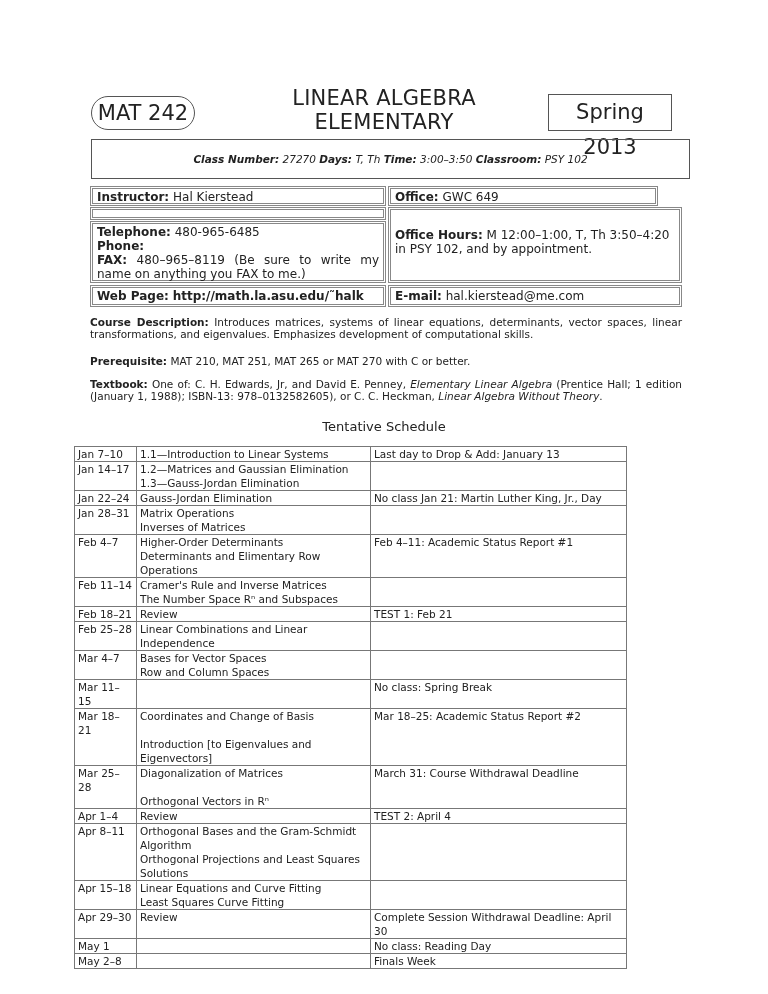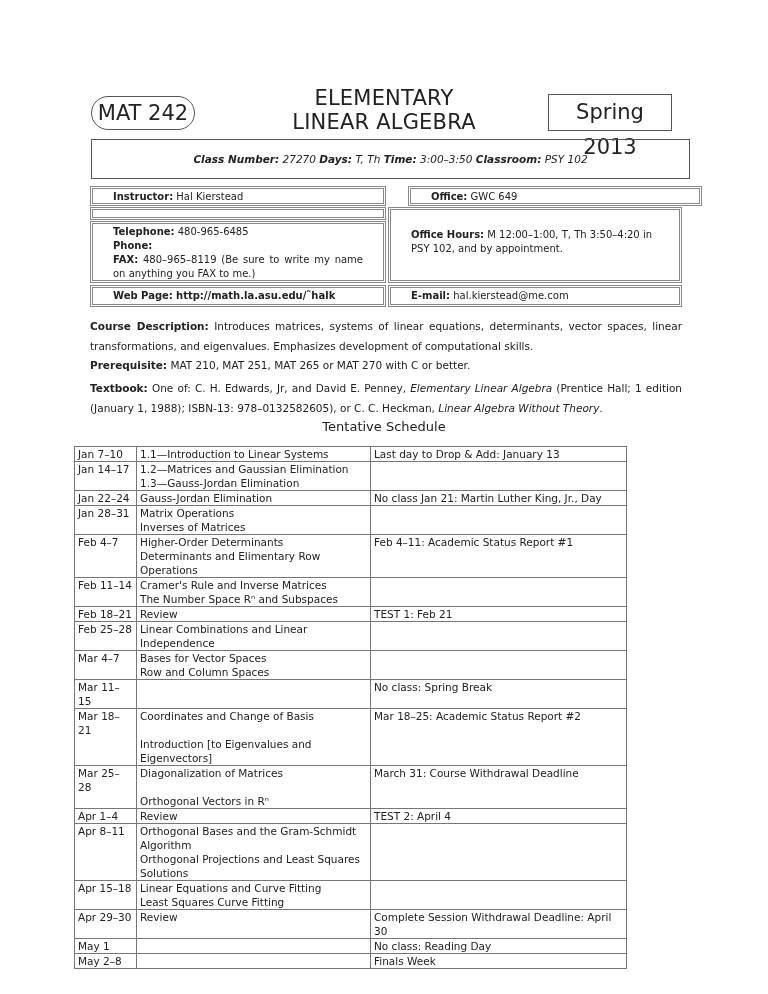--- a/index.html
+++ b/index.html
@@ -5,41 +5,41 @@
   html, body { margin:0; padding:0; background:#ffffff; }
   body { width:768px; height:994px; position:relative; overflow:hidden; font-family:"DejaVu Sans", sans-serif; color:#222; }
   .abs { position:absolute; }
   .boxed { border:1px solid #555; box-sizing:border-box; }
   .course-code { left:91px; top:96px; width:104px; height:34px; font-size:21px; line-height:32px; text-align:center;border-radius:17px; }
   .title { left:250px; top:86px; width:268px; text-align:center; font-size:21px; line-height:24px; letter-spacing:0.2px; }
   .term { left:548px; top:94px; width:124px; height:37px; font-size:21px; line-height:35px; text-align:center; }
   .classinfo { left:91px; top:139px; width:599px; height:40px; font-size:10.5px; line-height:38px; text-align:center;font-style:italic; }
   b { font-weight:bold; }
   .grid { left:90px; top:186px; width:592px; height:122px; }
-  .cell { position:absolute; box-sizing:border-box; border:3px double #888; font-size:10px; line-height:14px; padding:1px 20px; }
-  .para { left:90px; width:592px; font-size:10.5px; line-height:20px; text-align:justify; }
+  .cell { position:absolute; box-sizing:border-box; border:3px double #888; font-size:12px; line-height:14px; padding:1px 4px; }
+  .para { left:90px; width:592px; font-size:10.5px; line-height:12px; text-align:justify; }
   .para i { font-style:italic; }
   .sched-title { left:250px; top:419px; width:268px; text-align:center; font-size:13px; }
   table.sched { position:absolute; left:74px; top:446px; border-collapse:collapse; font-size:10.5px; line-height:14px; }
   table.sched td { padding:0 3px 0 3px; vertical-align:top; }
   table.sched tr.grp td { border-top:1px solid #777; }
   table.sched tr.last td { border-bottom:1px solid #777; }
   td.c1 { width:55px; border-left:1px solid #777; border-right:1px solid #777; }
   td.c2 { width:227px; }
   td.c3 { width:249px; border-left:1px solid #777; border-right:1px solid #777; }
 </style>
 </head>
 <body>
 
 <div class="abs boxed course-code">
   <span>MAT 242</span>
 </div>
 <div class="abs title">
+  <div>LINEAR ALGEBRA</div>
   <div>ELEMENTARY</div>
-  <div>LINEAR ALGEBRA</div>
 </div>
 <div class="abs boxed term">
   <span>Spring 2013</span>
 </div>
 
 <div class="abs boxed classinfo">
   <b>Class Number:</b>
   <span>27270</span>
   <b>Days:</b>
   <span>T, Th</span>
@@ -47,21 +47,21 @@
   <span>3:00–3:50</span>
   <b>Classroom:</b>
   <span>PSY 102</span>
 </div>
 
 <div class="abs grid">
   <div class="cell" style="left:0;top:0;width:296px;height:20px;">
     <b>Instructor:</b>
     <span>Hal Kierstead</span>
   </div>
-  <div class="cell" style="left:298px;top:0;width:294px;height:20px;margin-left:20px;">
+  <div class="cell" style="left:298px;top:0;width:270px;height:20px;">
     <b>Office:</b>
     <span>GWC 649</span>
   </div>
   <div class="cell" style="left:0;top:21px;width:296px;height:13px;"></div>
   <div class="cell" style="left:0;top:35px;width:296px;height:62px;text-align:justify;">
     <b>Telephone:</b>
     <span>480-965-6485</span><br>
     <b>Phone:</b><br>
     <b>FAX:</b>
     <span>480–965–8119 (Be sure to write my name on anything you FAX to me.)</span>

